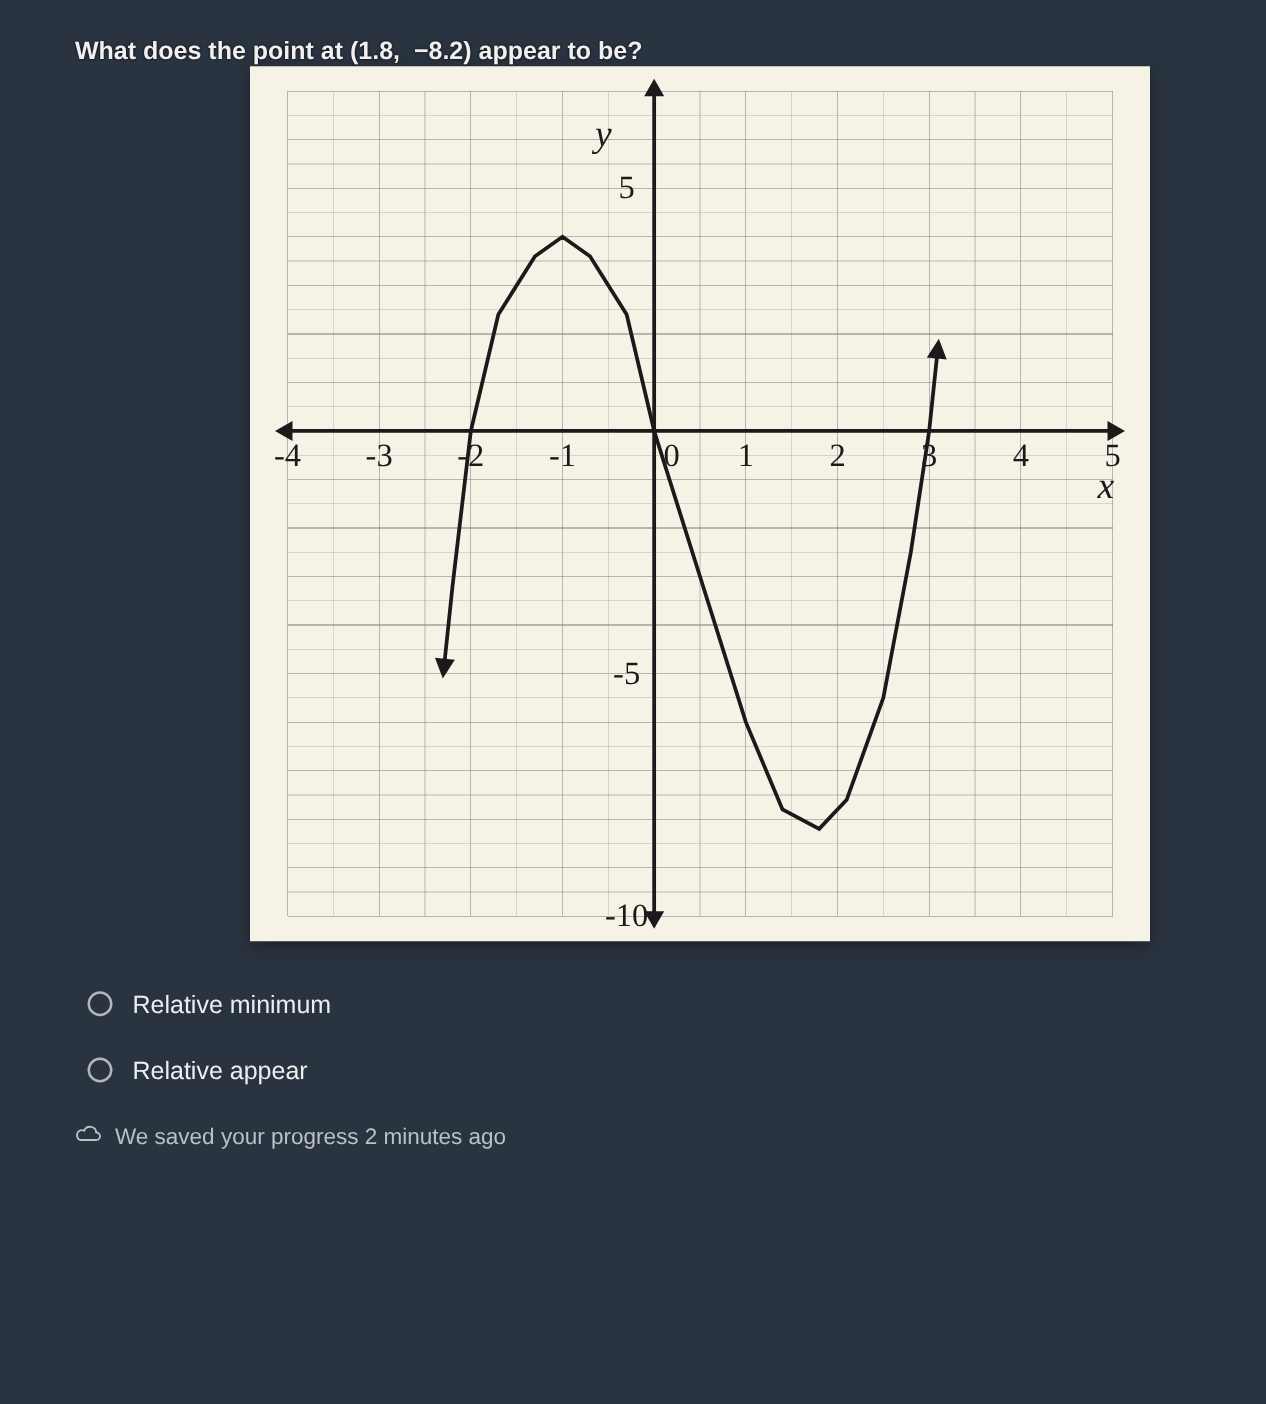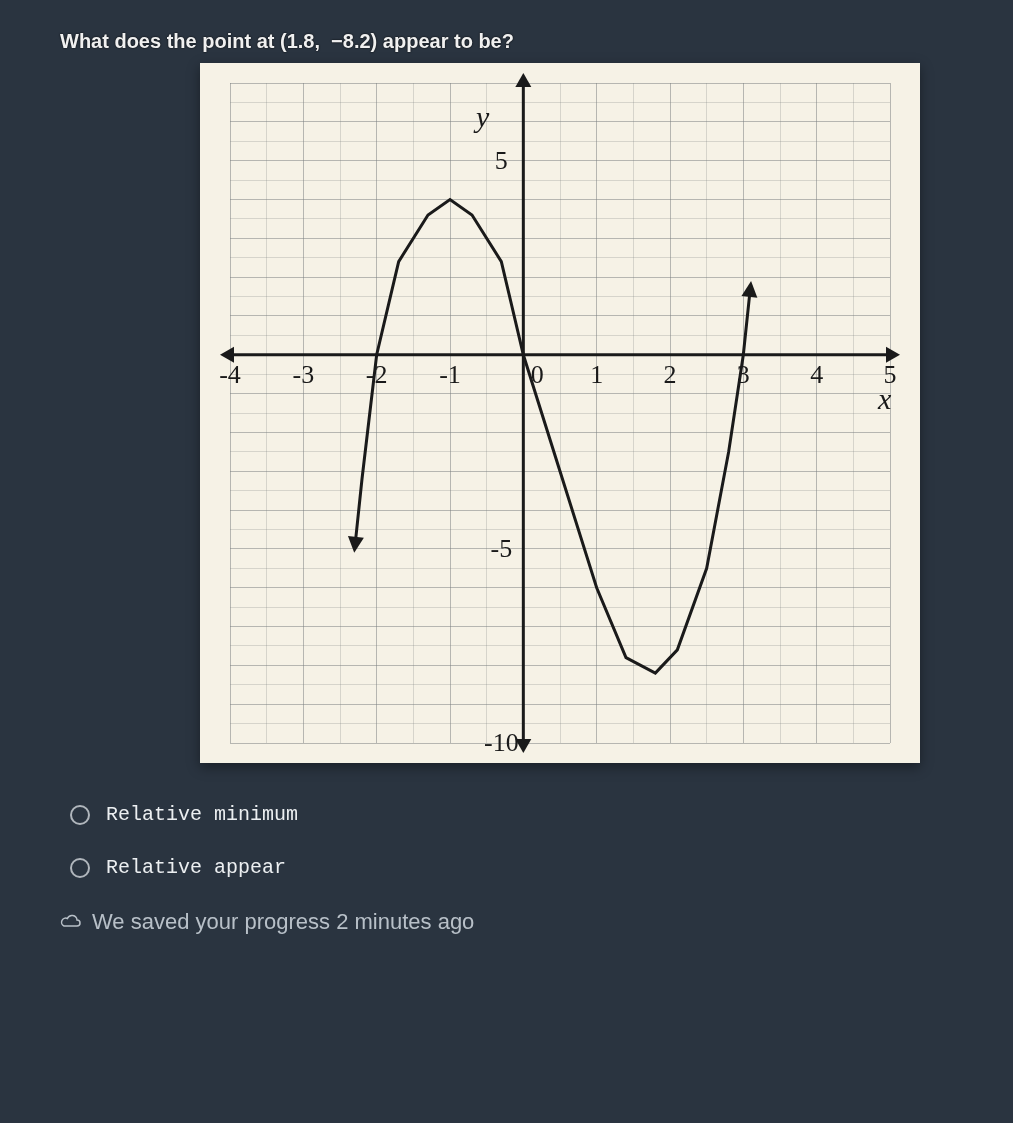--- a/index.html
+++ b/index.html
@@ -13,43 +13,40 @@
     overflow: hidden;
   }
   .page {
     box-sizing: border-box;
     padding: 30px 40px 20px 60px;
     position: relative;
   }
   .question {
     font-size: 20px;
     color: #f0f0f0;
-    margin-bottom: 10px;
     font-weight: bold;
     text-shadow: 0 0 2px #000;
   }
   .chart-wrap {
     width: 720px;
     margin-left: 140px;
   }
   svg.graph {
     display: block;
     background: #f6f2e6;
     box-shadow: 0 4px 12px rgba(0,0,0,0.4);
   }
   .options {
     margin-top: 40px;
     padding-left: 10px;
   }
   .option-row {
     display: flex;
-    align-items: center;
     margin-bottom: 30px;
     cursor: pointer;
-    font-family: Liberation Mono, monospace;
   }
   .radio {
     width: 20px;
     height: 20px;
     border: 2px solid #b0b6bc;
     border-radius: 50%;
     margin-right: 16px;
     flex-shrink: 0;
     box-sizing: border-box;
   }
@@ -58,21 +55,21 @@
     color: #eceff1;
   }
   .italic {
     font-style: italic;
   }
   .status-row {
     display: flex;
     align-items: center;
     margin-top: 8px;
     color: #b8c0c8;
-    font-size: 22px;
+    font-size: 18px;
   }
   .cloud-icon {
     margin-right: 10px;
     display: inline-block;
   }
   .grid-line {
     stroke: #7a8080;
     stroke-width: 1;
     shape-rendering: crispEdges;
     opacity: 0.65;

